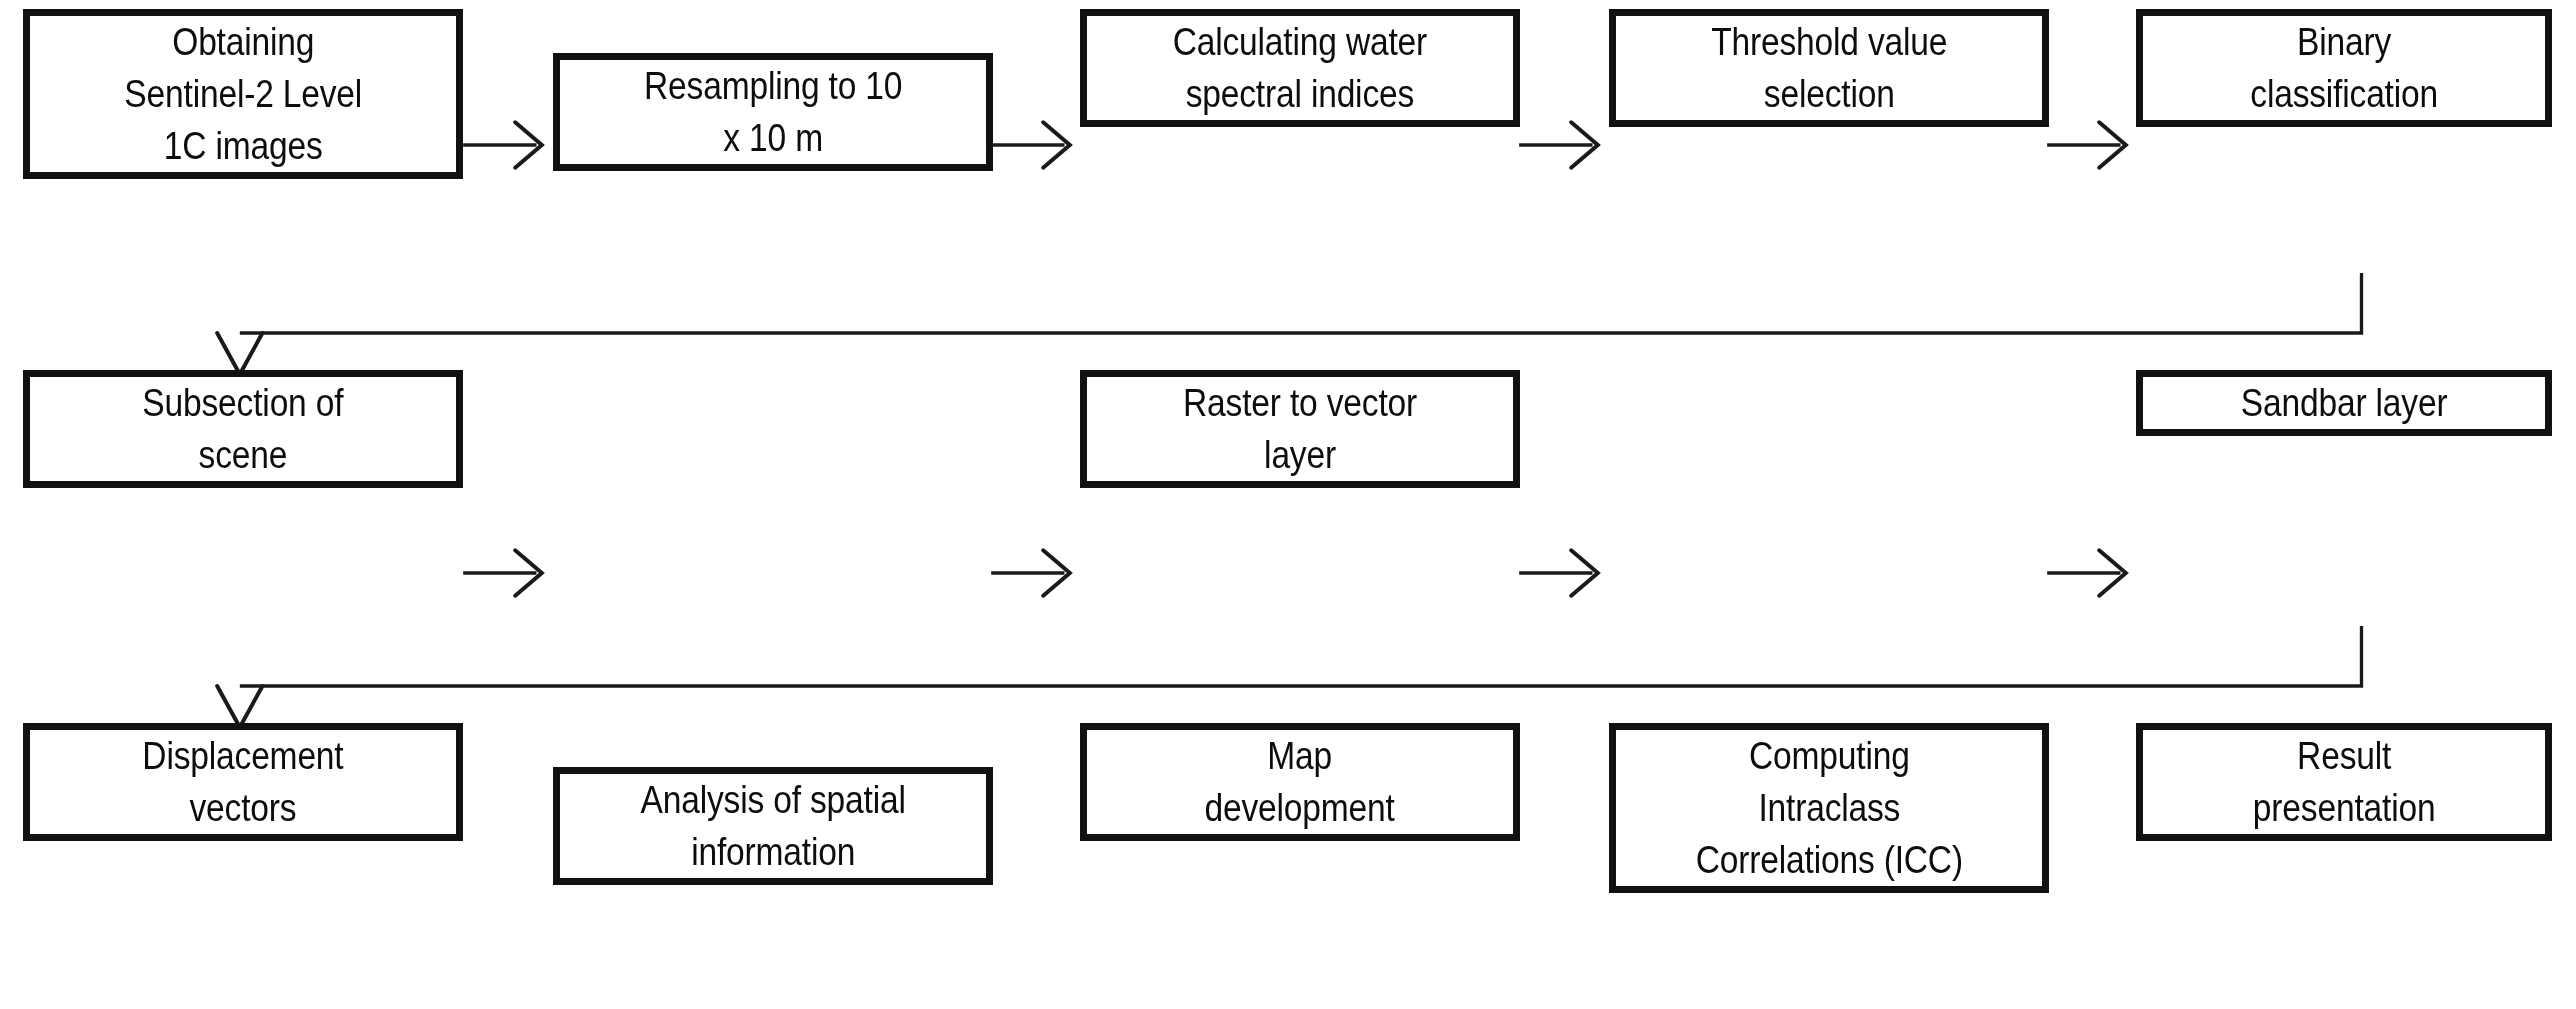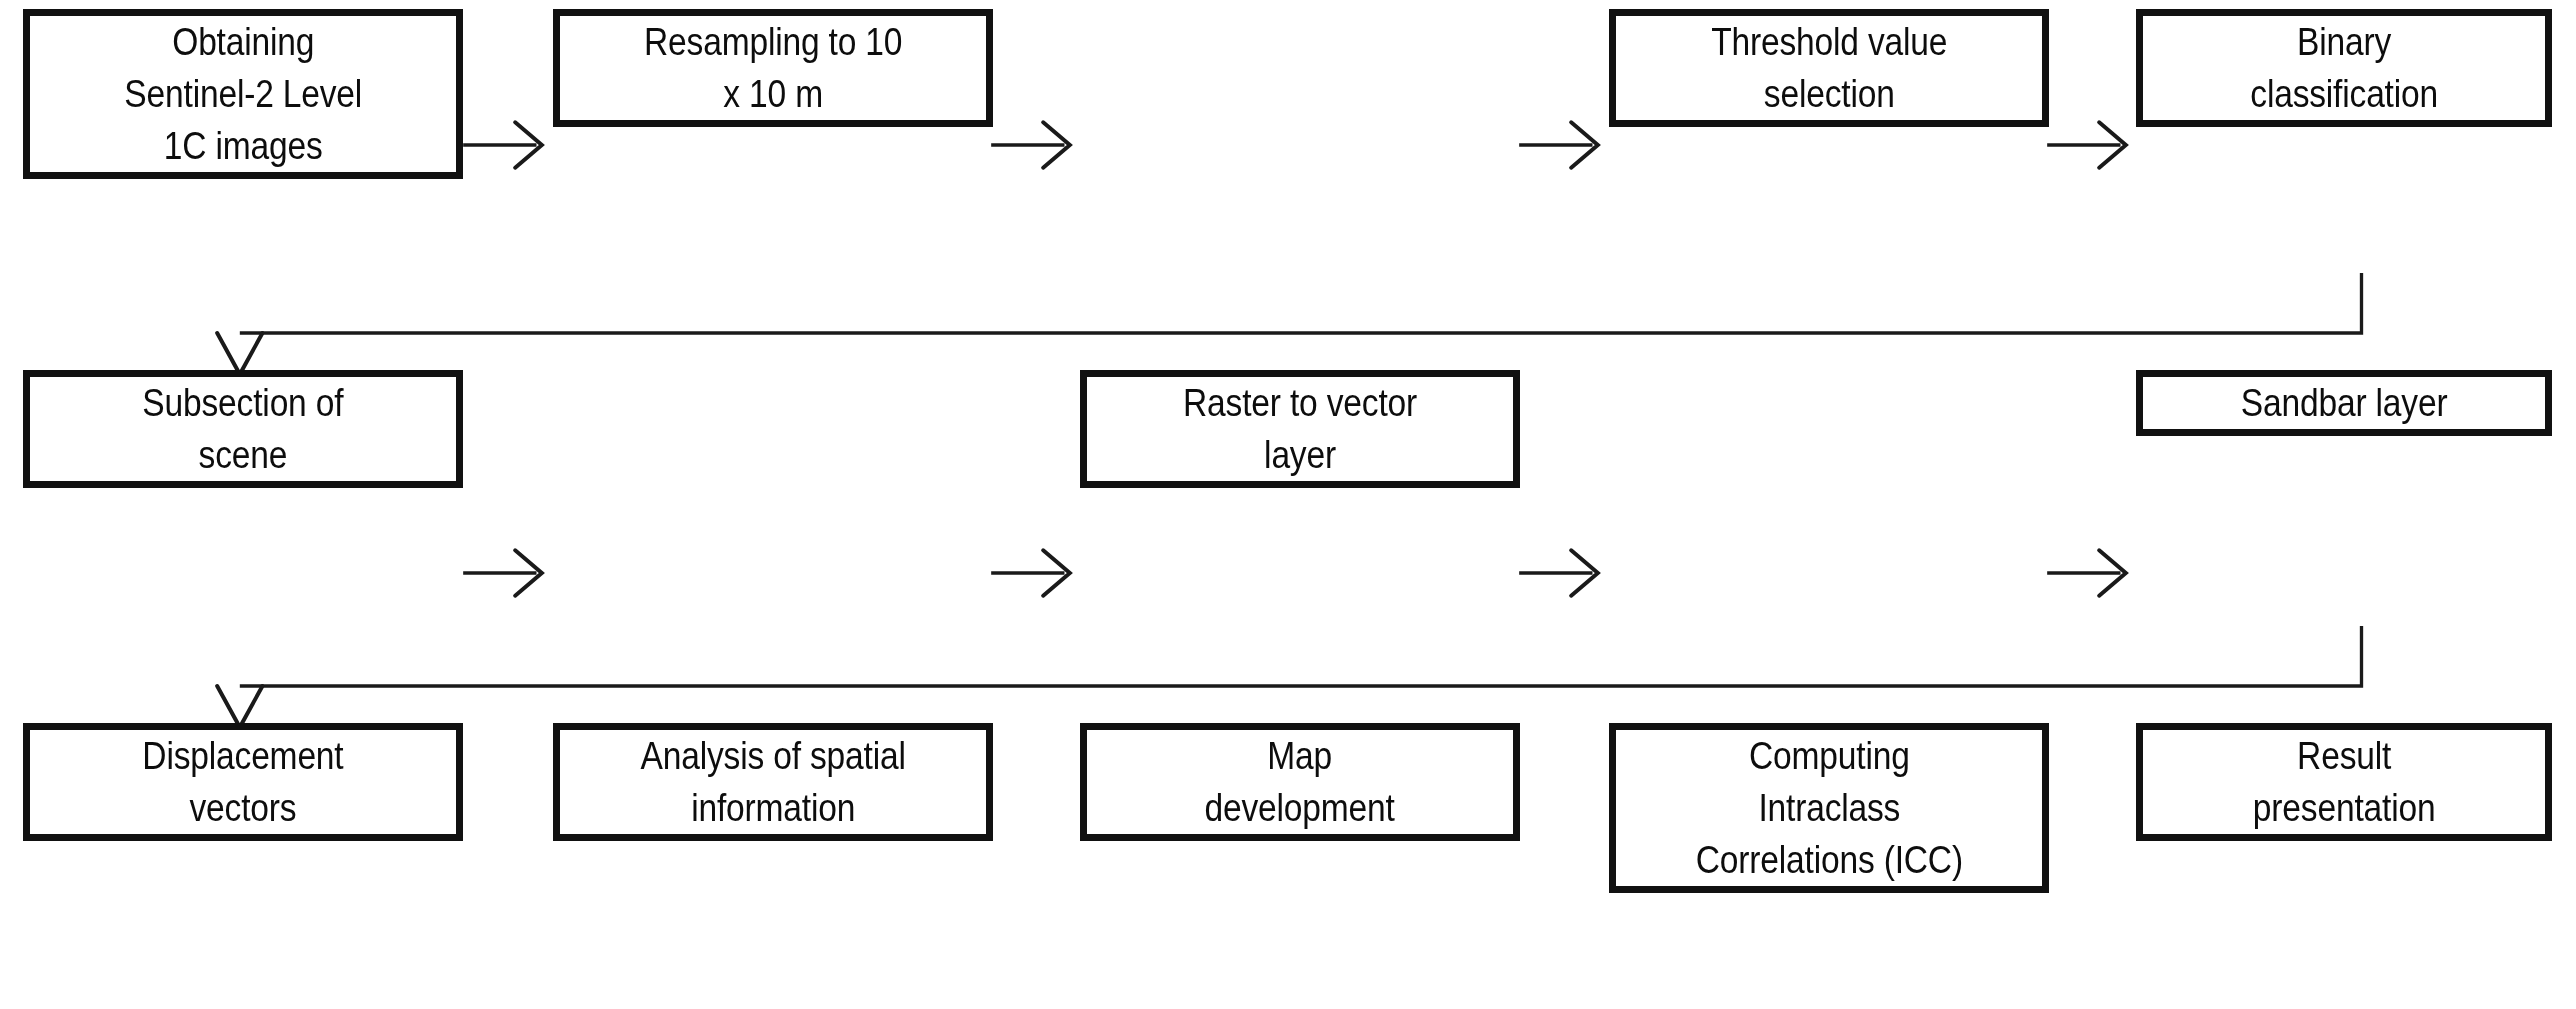--- a/index.html
+++ b/index.html
@@ -52,21 +52,21 @@
     color: #0d0d0d;
     letter-spacing: -0.2px;
     font-stretch: condensed;
     transform: scaleX(0.86);
     transform-origin: center center;
     white-space: pre-line;
   }
 
   
   .col-0 { left: 23px;   width: 440px; }
-  .col-1 { left: 553px;  width: 440px; }
+  .col-1 { left: 553px;  width: 440px; margin-top: 44px; }
   .col-2 { left: 1080px; width: 440px; }
   .col-3 { left: 1609px; width: 440px; }
   .col-4 { left: 2136px; width: 416px; justify-content: center; }
 
   
   .arrow-h {
     position: absolute;
     width: 91px;
     height: 64px;
     overflow: visible;
@@ -118,20 +118,24 @@
 x 10 m</span>
     </div>
 
     <div class="arrow-h ah-1">
       <svg width="91" height="64" viewBox="0 0 136 96" aria-hidden="true">
         <line x1="0" y1="48" x2="110" y2="48" stroke="#1a1a1a" stroke-width="5"></line>
         <polyline points="78,14 118,48 78,82" fill="none" stroke="#1a1a1a" stroke-width="6" stroke-linecap="round" stroke-linejoin="miter"></polyline>
       </svg>
     </div>
 
+    <div class="node col-2">
+      <span class="node-label">Calculating water
+spectral indices</span>
+    </div>
 
     <div class="arrow-h ah-2">
       <svg width="91" height="64" viewBox="0 0 136 96" aria-hidden="true">
         <line x1="0" y1="48" x2="110" y2="48" stroke="#1a1a1a" stroke-width="5"></line>
         <polyline points="78,14 118,48 78,82" fill="none" stroke="#1a1a1a" stroke-width="6" stroke-linecap="round" stroke-linejoin="miter"></polyline>
       </svg>
     </div>
 
     <div class="node col-3">
       <span class="node-label">Threshold value

